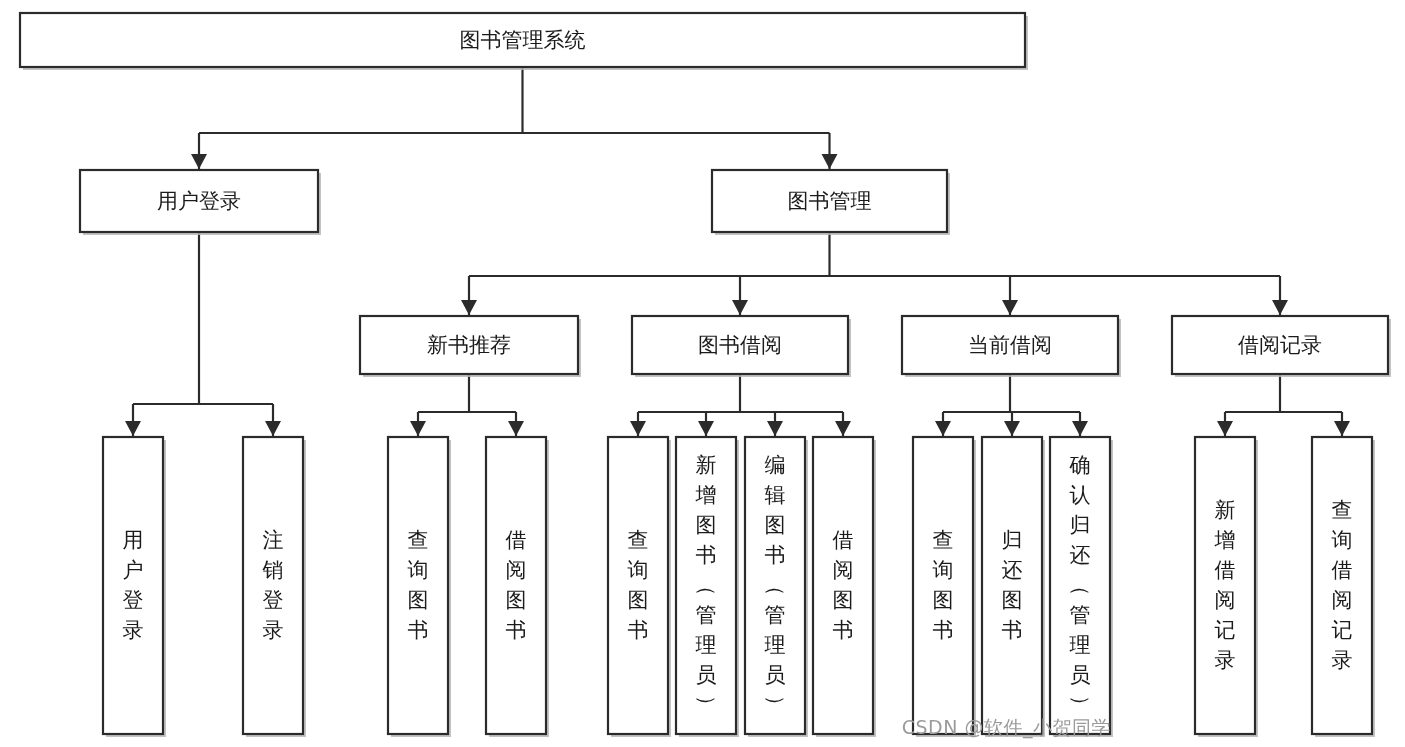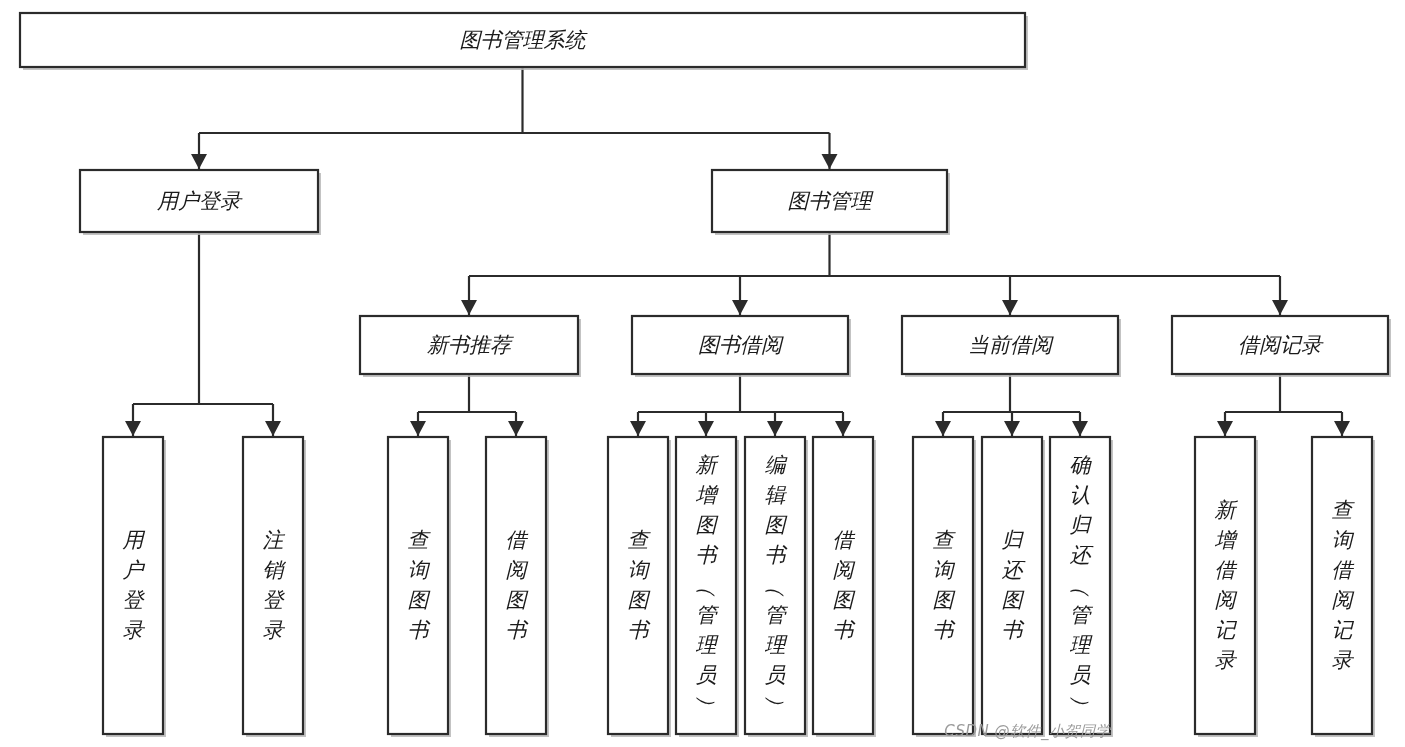--- a/index.html
+++ b/index.html
@@ -11,21 +11,20 @@
     width: 1405px;
     height: 747px;
     font-family: "DejaVu Sans", "Liberation Sans", sans-serif;
     overflow: hidden;
   }
   #diagram-root {
     position: relative;
     width: 1119px;
     height: 747px;
     background: #ffffff;
-    font-style: italic;
   }
   svg#tree-svg {
     position: absolute;
     left: 0;
     top: 0;
     width: 1405px;
     height: 747px;
   }
   .node-rect {
     fill: #ffffff;
@@ -56,21 +55,21 @@
   .node-label-v {
     font-family: "DejaVu Sans", "Liberation Sans", sans-serif;
     font-size: 21px;
     fill: #1b1b1b;
   }
   .watermark {
     position: absolute;
     right: 8px;
     bottom: 6px;
     font-family: "DejaVu Sans", "Liberation Sans", sans-serif;
-    font-size: 15px;
+    font-size: 19px;
     color: #9b9b9b;
     letter-spacing: 0.5px;
     white-space: nowrap;
     pointer-events: none;
   }
 </style>
 </head>
 <body>
 
 <div id="diagram-root">

